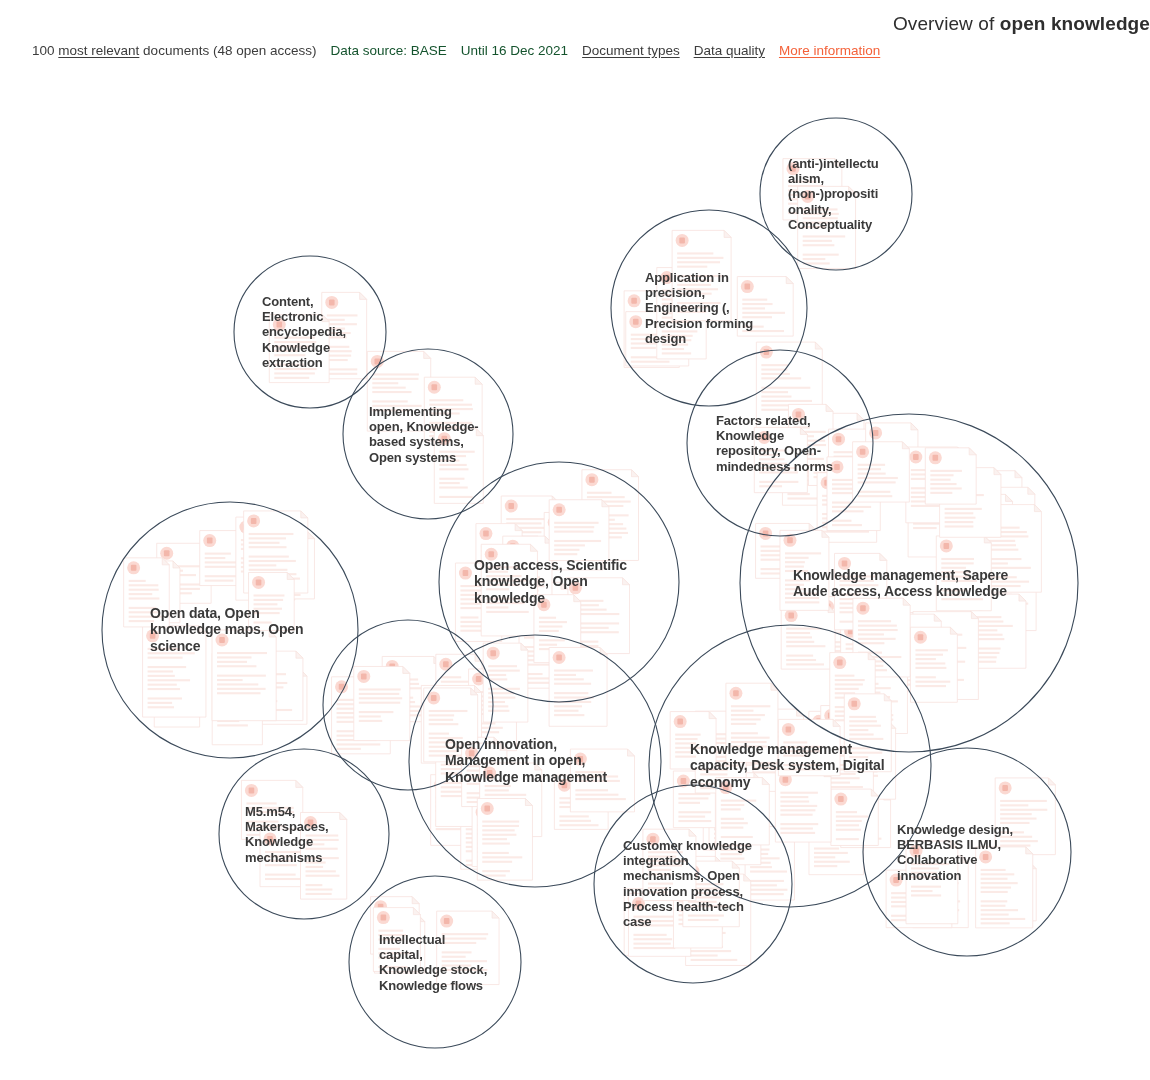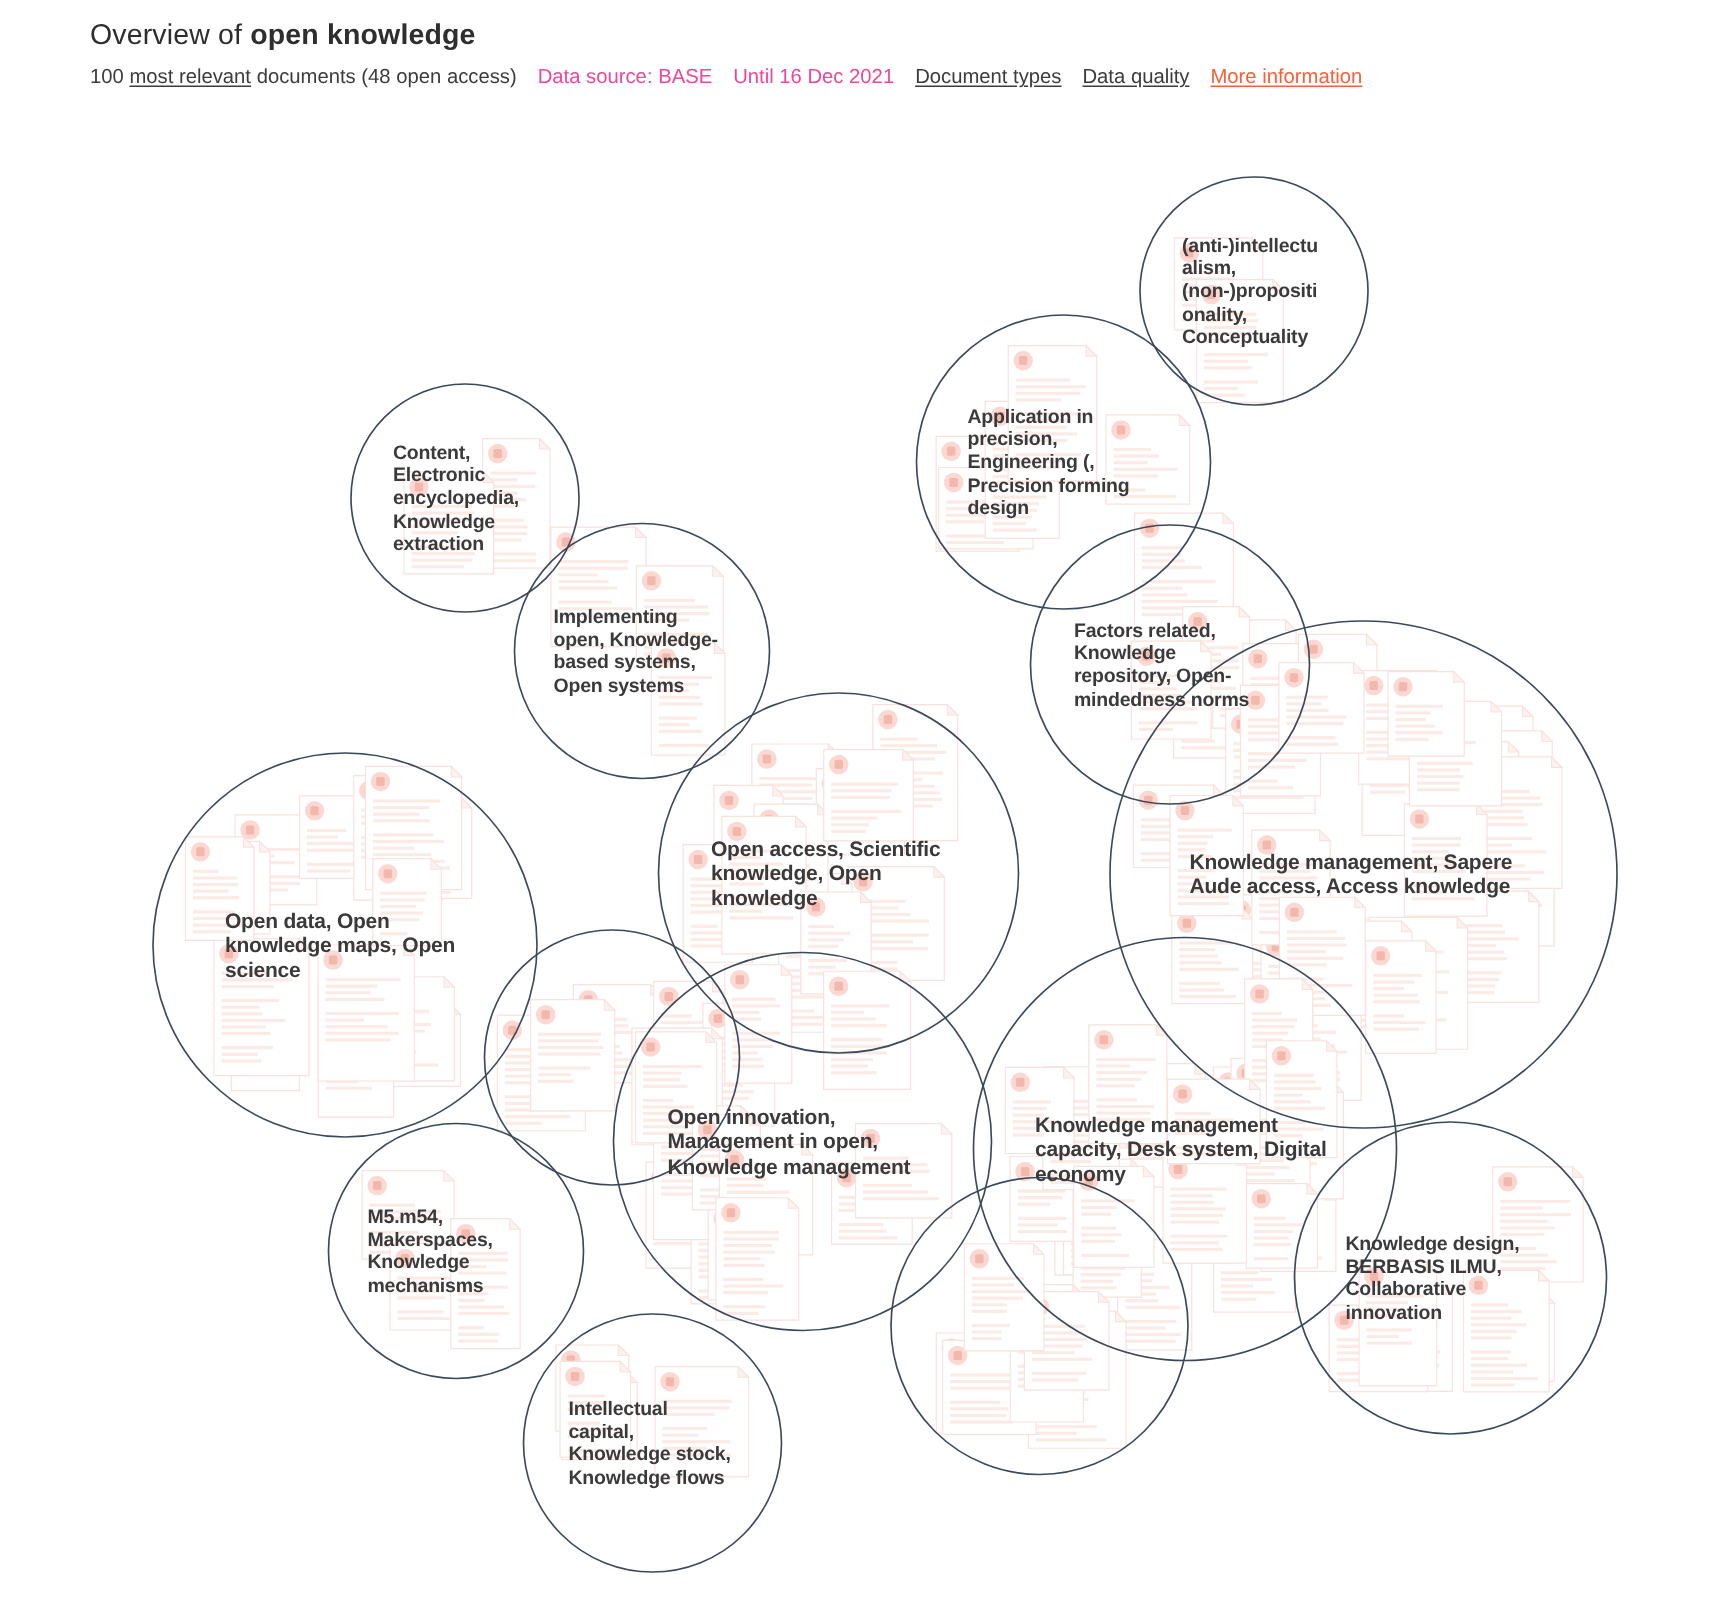--- a/index.html
+++ b/index.html
@@ -12,21 +12,22 @@
     width: 1150px;
     height: 1080px;
     font-family: "Liberation Sans", "DejaVu Sans", sans-serif;
     color: #333333;
     overflow: hidden;
     position: relative;
   }
 
   
   #header {
-    padding: 12px 0 0 60px;
+    padding: 12px 0 0 32px;
+    text-align: right;
   }
   #page-title {
     font-size: 19px;
     font-weight: 400;
     color: #2e2e2e;
     margin: 0;
     letter-spacing: 0.1px;
     line-height: 24px;
   }
   #page-title .strong {
@@ -48,21 +49,21 @@
     text-decoration: underline;
     text-underline-offset: 2px;
     cursor: pointer;
   }
   .link-accent {
     color: #f4623a;
     text-decoration: underline;
     text-underline-offset: 2px;
     cursor: pointer;
   }
-  .meta-plain { color: #ec4899; }
+  .meta-plain { color: #14532d; }
 
   
   #bubble-map {
     position: absolute;
     left: 0;
     top: 66px;
     width: 1150px;
     height: 1014px;
   }
   #bubble-svg {
@@ -2093,17 +2094,18 @@
       <div class="bubble-label" style="left: 836px; top: 128px; width: 96px; font-size: 13px;">(anti-)intellectualism, (non-)propositionality, Conceptuality</div>
       <div class="bubble-label" style="left: 709px; top: 242px; width: 128px; font-size: 13px;">Application in precision, Engineering (, Precision forming design</div>
       <div class="bubble-label" style="left: 310px; top: 266px; width: 96px; font-size: 13px;">Content, Electronic encyclopedia, Knowledge extraction</div>
       <div class="bubble-label" style="left: 428px; top: 368px; width: 118px; font-size: 13px;">Implementing open, Knowledge-based systems, Open systems</div>
       <div class="bubble-label" style="left: 780px; top: 377px; width: 128px; font-size: 13px;">Factors related, Knowledge repository, Open-mindedness norms</div>
       <div class="bubble-label" style="left: 559px; top: 516px; width: 170px; font-size: 14px;">Open access, Scientific knowledge, Open knowledge</div>
       <div class="bubble-label" style="left: 909px; top: 517px; width: 232px; font-size: 14px;">Knowledge management, Sapere Aude access, Access knowledge</div>
       <div class="bubble-label" style="left: 230px; top: 564px; width: 160px; font-size: 14px;">Open data, Open knowledge maps, Open science</div>
       <div class="bubble-label" style="left: 790px; top: 700px; width: 200px; font-size: 14px;">Knowledge management capacity, Desk system, Digital economy</div>
       <div class="bubble-label" style="left: 535px; top: 695px; width: 180px; font-size: 14px;">Open innovation, Management in open, Knowledge management</div>
+      <div class="bubble-label" style="left: 693px; top: 818px; width: 140px; font-size: 13px;">Customer knowledge integration mechanisms, Open innovation process, Process health-tech case</div>
       <div class="bubble-label" style="left: 967px; top: 786px; width: 140px; font-size: 13px;">Knowledge design, BERBASIS ILMU, Collaborative innovation</div>
       <div class="bubble-label" style="left: 304px; top: 768px; width: 118px; font-size: 13px;">M5.m54, Makerspaces, Knowledge mechanisms</div>
       <div class="bubble-label" style="left: 435px; top: 896px; width: 112px; font-size: 13px;">Intellectual capital, Knowledge stock, Knowledge flows</div>
     </div>
 </div>
 
 </body></html>

